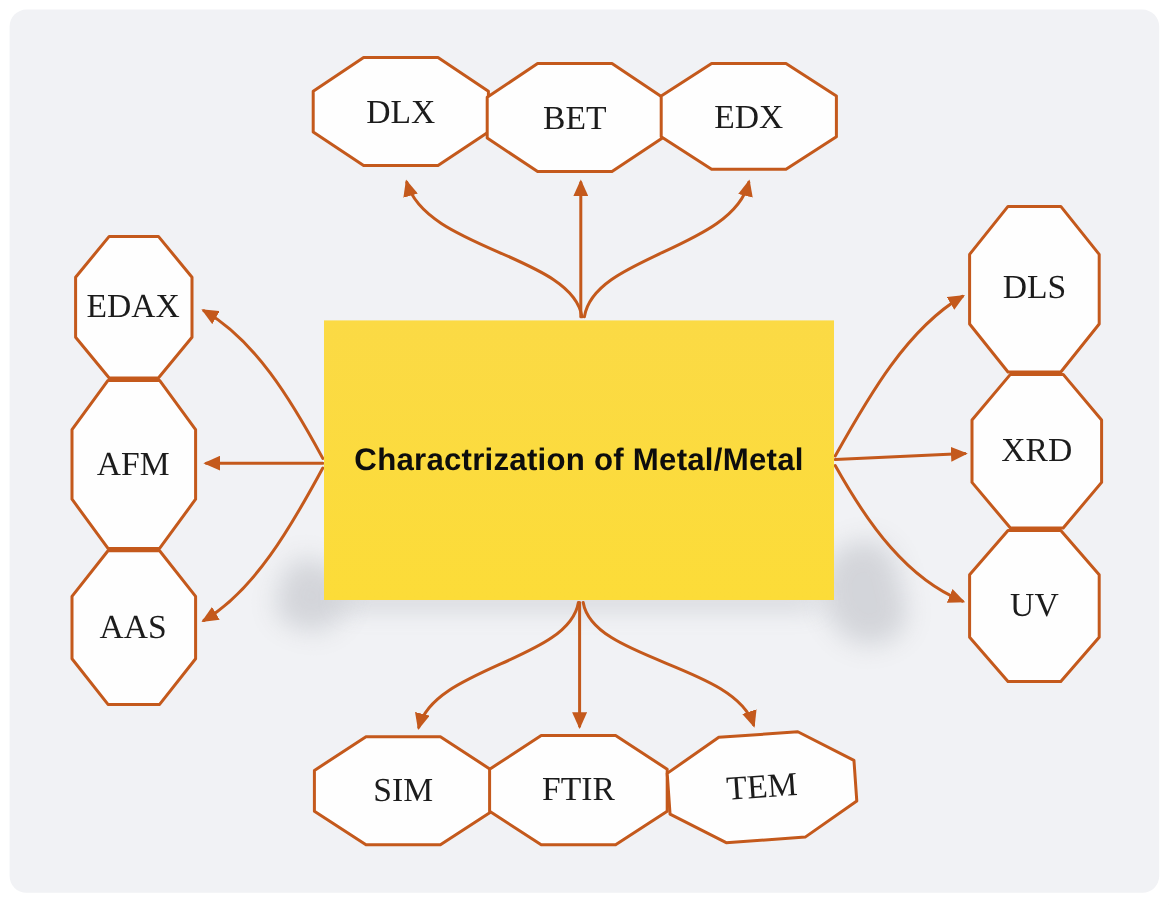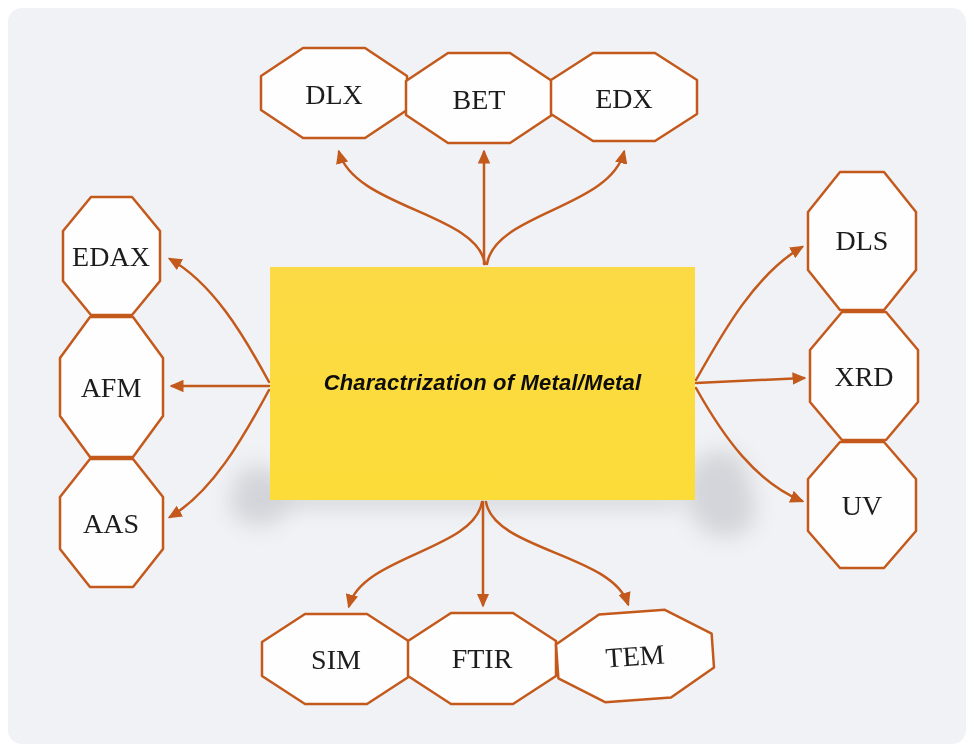--- a/index.html
+++ b/index.html
@@ -59,25 +59,24 @@
     background: linear-gradient(180deg, var(--center_top, #fbda45), var(--center_bottom, #fcdc38));
     z-index: 4;
     display: flex;
     flex-direction: column;
     align-items: center;
     justify-content: center;
   }
   .center-title {
     text-align: center;
     font-weight: bold;
-    font-size: 22px;
+    font-size: 26px;
     line-height: 1.28;
     color: var(--center_text, #0d0d0d);
     letter-spacing: 0.2px;
-    font-style: italic;
   }
   .center-title span { display: block; }
 </style>
 </head>
 <body>
 
 <div class="stage">
 
   <div class="panel"></div>
 

